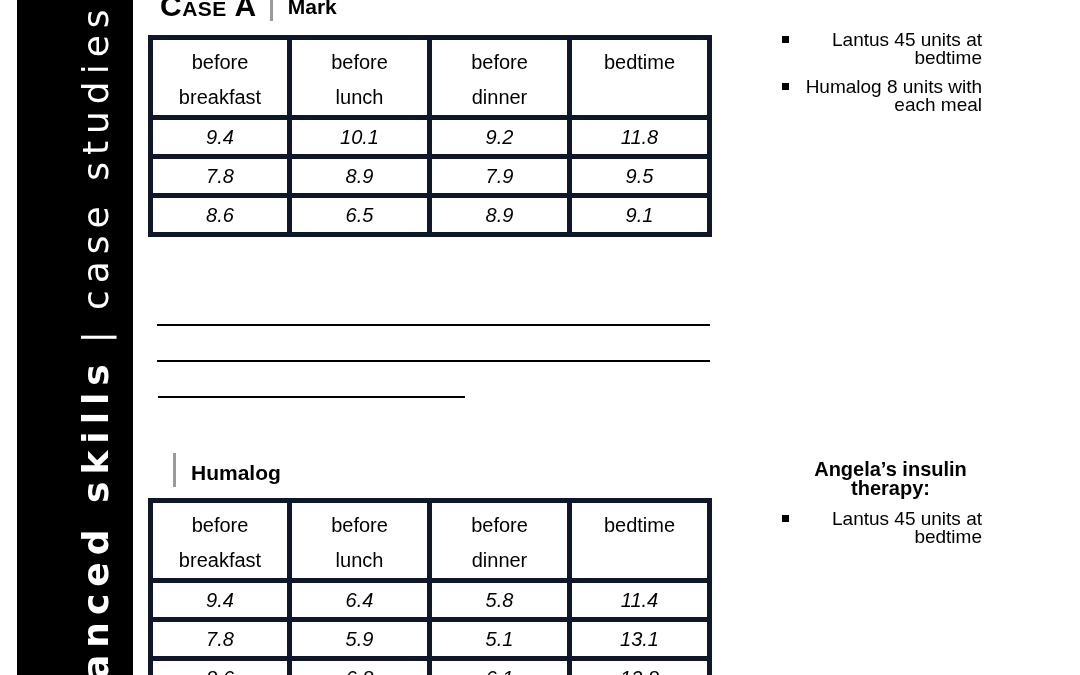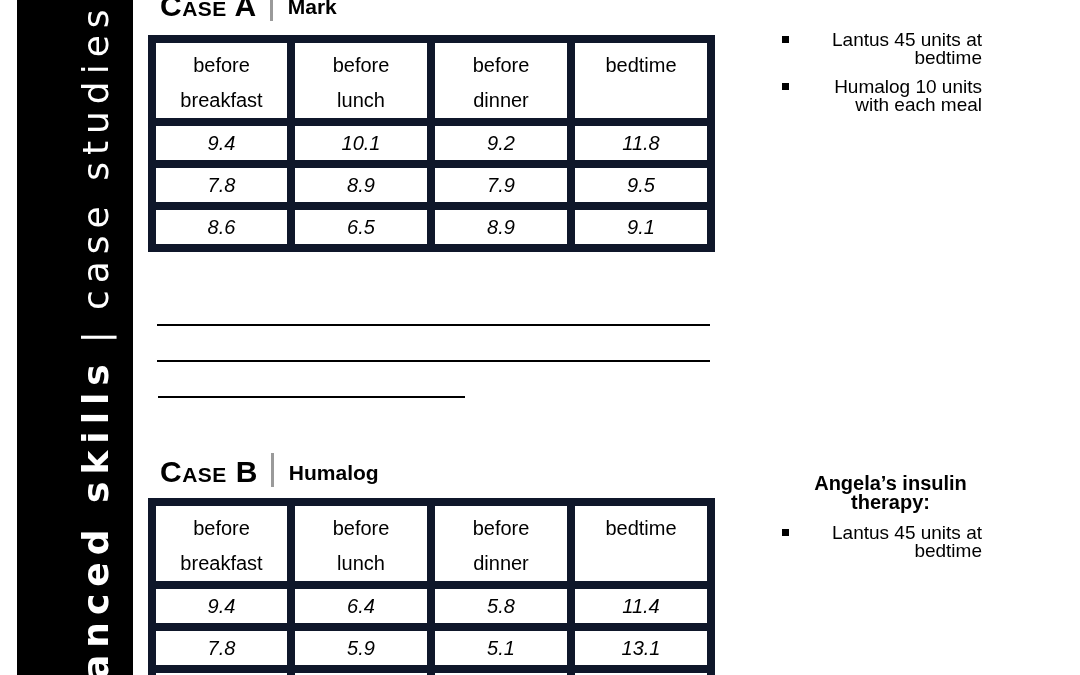--- a/index.html
+++ b/index.html
@@ -27,21 +27,21 @@
   .case-divider { display:inline-block; width:3px; height:34px; background:#9a9a9a; margin:0 15px 1px 13px; }
   .case-name    { font-weight:700; font-size:21px; line-height:26px; margin-bottom:2px; }
   
   .bg-table {
     position:absolute; border-collapse:collapse; table-layout:fixed;
     width:559px; background:#fff;
   }
   .bg-table col.c1 { width:139px; }
   .bg-table col.cx { width:140px; }
   .bg-table th, .bg-table td {
-    border:8px solid #0f172a; text-align:center; vertical-align:top;
+    border:5px solid #0f172a; text-align:center; vertical-align:top;
     font-weight:400; overflow:hidden;
   }
   .bg-table th { height:73px; font-size:20px; padding-top:5px; }
   .bg-table th .hline { line-height:35px; height:35px; }
   .bg-table td { height:37px; font-size:20px; line-height:34px; padding:0;font-style:italic; }
   
   .question { position:absolute; left:158px; top:266px; font-size:22px; }
   .answer-line { position:absolute; height:2px; background:#000; }
   .answer-line.l1 { left:157px; top:324px; width:553px; }
   .answer-line.l2 { left:157px; top:360px; width:553px; }
@@ -127,21 +127,20 @@
           <td>9.1</td>
         </tr>
       </tbody>
     </table>
 
   <div class="answer-line l1"></div>
   <div class="answer-line l2"></div>
   <div class="answer-line l3"></div>
 
   <div class="case-heading" style="top:452px;">
-    <span class="case-label">Case B</span>
     <span class="case-divider"></span>
     <span class="case-name">Humalog</span>
   </div>
 
   <table class="bg-table" style="left:148px; top:498px;">
     <colgroup>
         <col class="c1">
         <col class="cx">
         <col class="cx">
         <col class="cx">
@@ -189,26 +188,26 @@
     </table>
 
   <div class="therapy-panel" style="left:768px; top:31px;">
     <ul class="therapy-list">
         <li>
           <span class="bullet-sq"></span>
           <span class="therapy-item-text">Lantus 45 units at bedtime</span>
         </li>
         <li>
           <span class="bullet-sq"></span>
-          <span class="therapy-item-text">Humalog 10 units with each meal</span>
+          <span class="therapy-item-text">Humalog 8 units with each meal</span>
         </li>
       </ul>
   </div>
 
-  <div class="therapy-panel" style="left:768px; top:474px;">
+  <div class="therapy-panel" style="left:768px; top:460px;">
     <div class="therapy-title">Angela’s insulin therapy:</div>
     <ul class="therapy-list">
         <li>
           <span class="bullet-sq"></span>
           <span class="therapy-item-text">Lantus 45 units at bedtime</span>
         </li>
       </ul>
   </div>
 
 </div>

